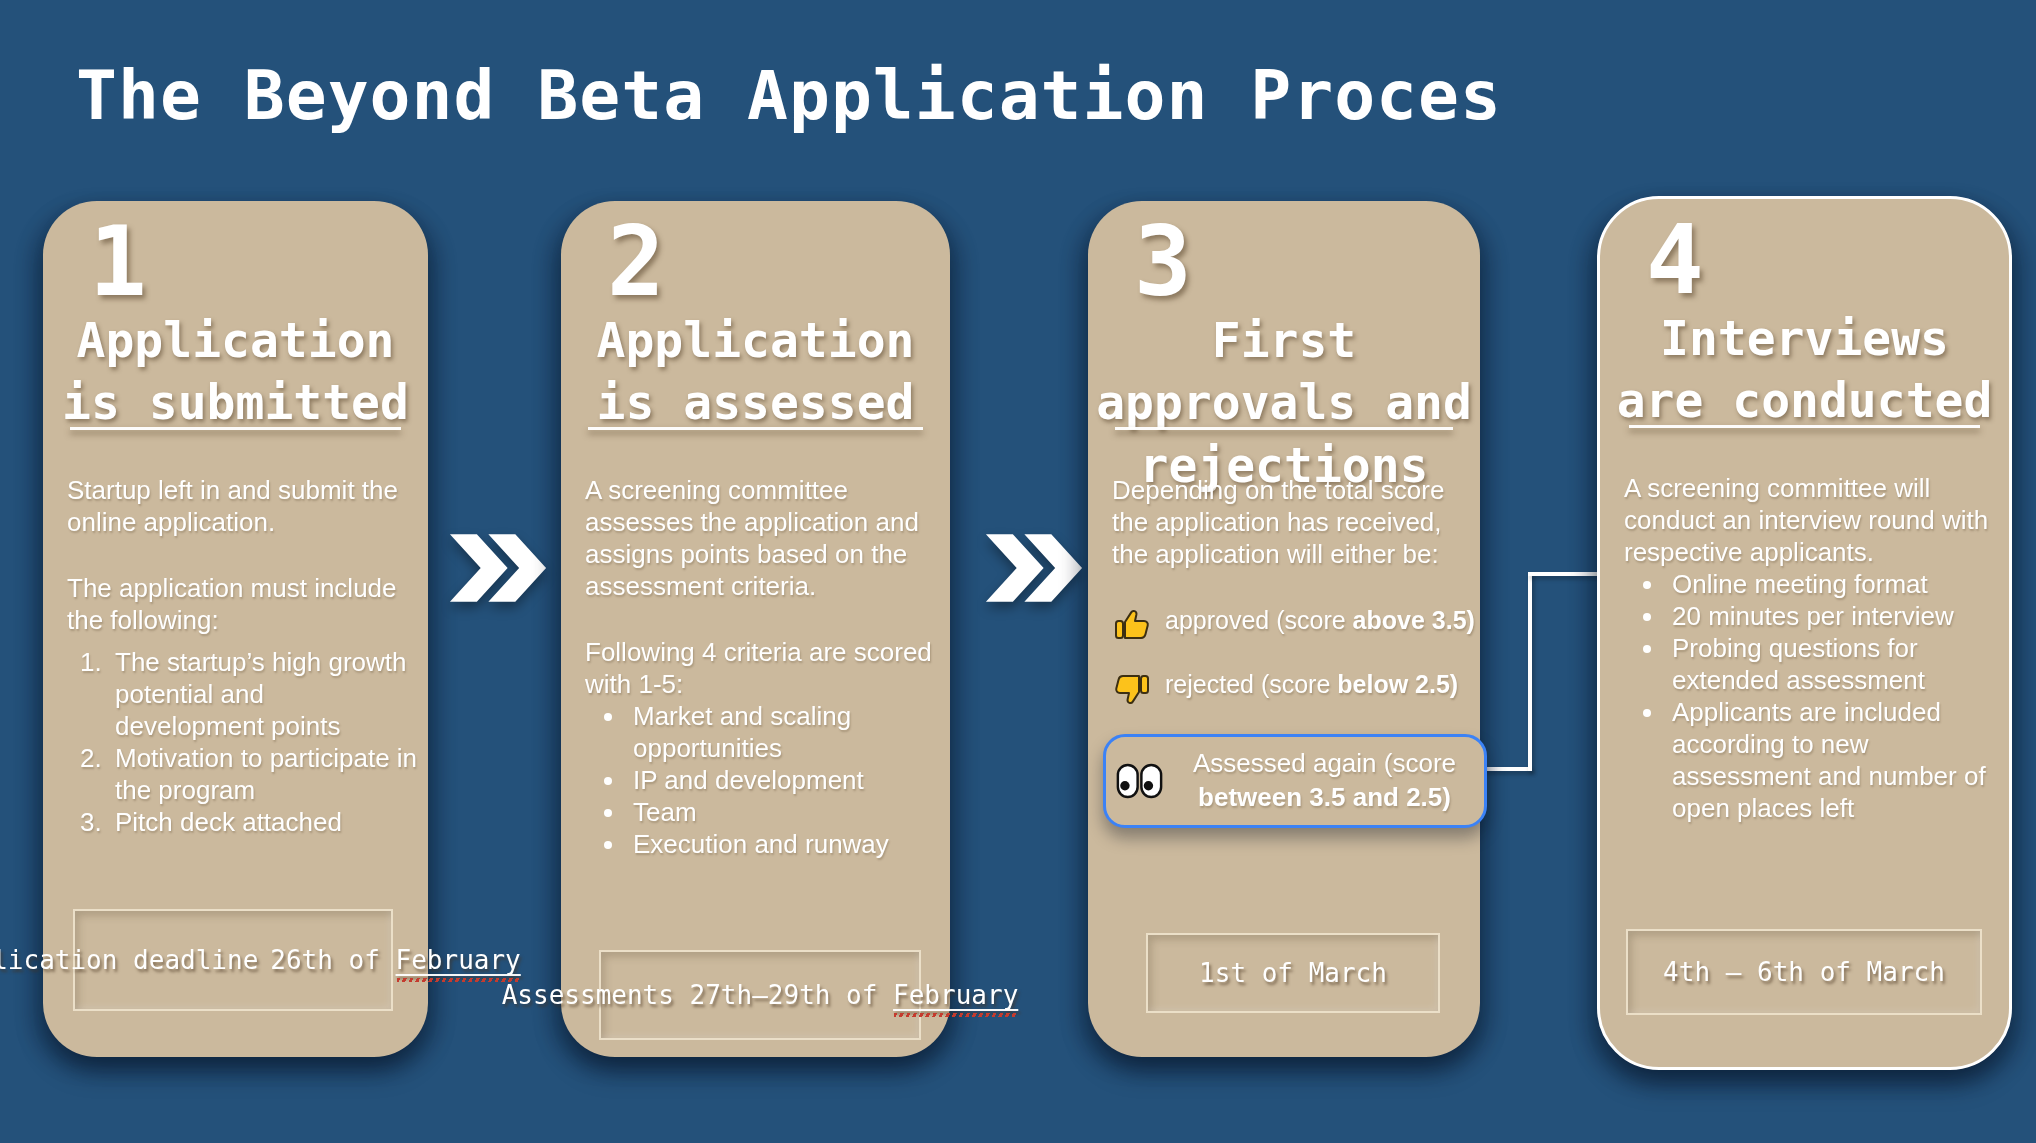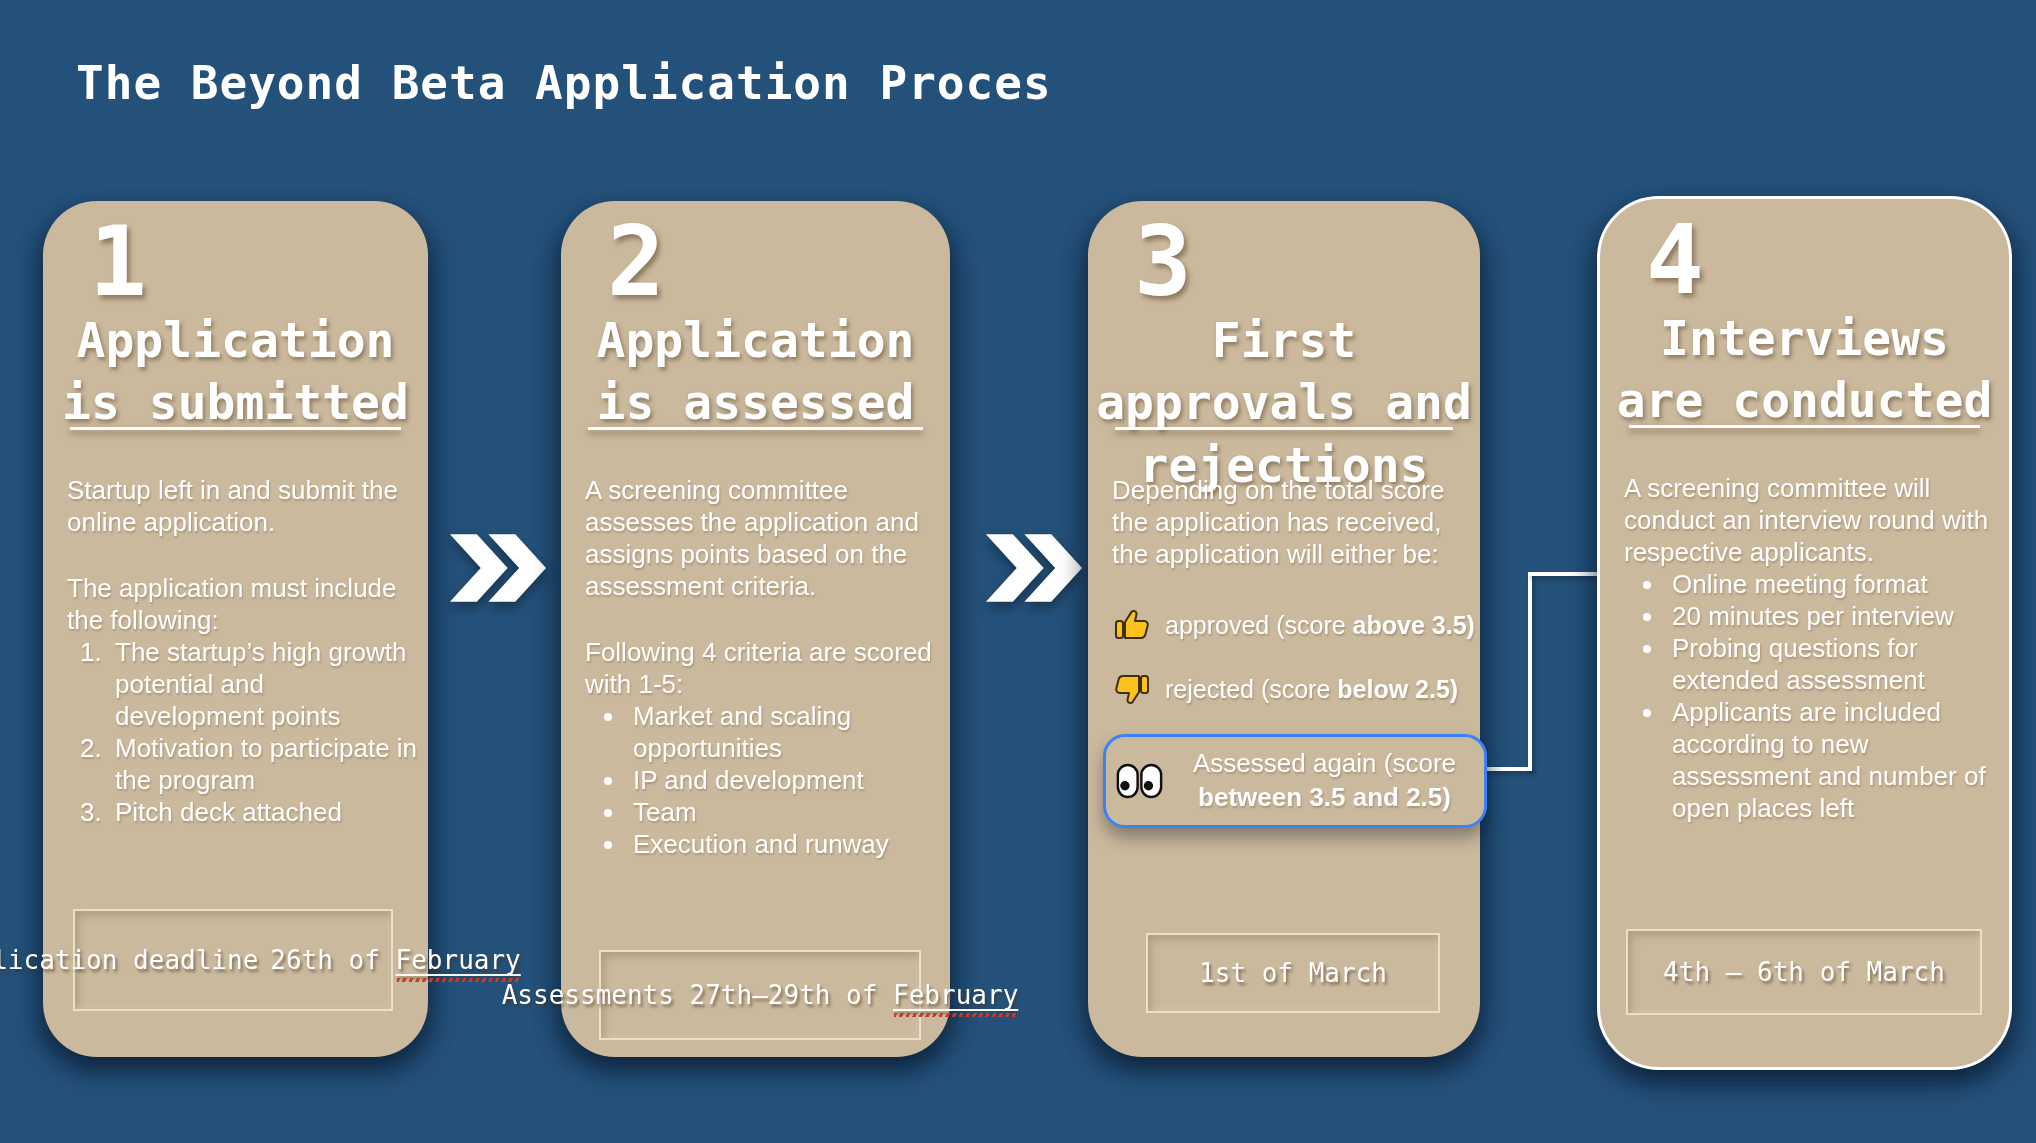--- a/index.html
+++ b/index.html
@@ -5,21 +5,21 @@
   html,body { margin:0; padding:0; background:#16324d; }
   .stage {
     position:relative; width:2036px; height:1143px; overflow:hidden;
     background: var(--bg, #24517A);
     font-family:"Liberation Sans", sans-serif;
     color:#fff;
   }
   .title {
     position:absolute; left:76px; top:56px;
     font-family:"DejaVu Sans Mono", monospace;
-    font-weight:700; font-size:46px; letter-spacing:1px;
+    font-weight:700; font-size:68px; letter-spacing:1px;
     color:#ffffff; white-space:nowrap;
   }
   .card {
     position:absolute; background:var(--card,#CBB99D); border-radius:54px;
     box-shadow: 0 14px 26px rgba(5,15,30,.42),
                 -10px 10px 20px rgba(5,15,30,.22),
                  10px 10px 20px rgba(5,15,30,.22);
   }
   .card.outlined { border:3px solid #ffffff; border-radius:62px; }
   .card1 { left:43px;  top:201px; width:385px; height:856px; }
@@ -47,21 +47,21 @@
   .body {
     position:absolute; top:274px; left:24px; right:10px;
     font-size:26px; line-height:1.23;
     text-shadow:1px 2px 2px rgba(80,60,35,.28);
   }
   .body p { margin:0 0 34px; }
   .body ol, .body ul { margin:0; padding-left:42px; }
   .body li { padding-left:6px; margin:0; }
 
   .outcome {
-    display:flex; align-items:center; gap:13px;
+    display:flex; gap:13px;
     margin:0 0 24px; white-space:nowrap; font-size:25px;
   }
   .outcome .icon, .outcome-box .icon { display:inline-flex; flex:0 0 auto; }
   .outcome-box {
     position:absolute; left:15px; top:533px; width:358px;
     border:3px solid #3b82f6; border-radius:22px;
     background:var(--card,#CBB99D);
     box-shadow:0 10px 16px rgba(5,15,30,.35);
     display:flex; align-items:center; justify-content:center; gap:12px;
     padding:10px 10px; font-size:26px; line-height:1.3; text-align:center;
@@ -133,21 +133,21 @@
     <div class="conn conn-b"></div>
     <div class="conn conn-c"></div>
     <div class="conn-head"></div>
   </div>
 <div class="card card1">
       <div class="num">1</div>
       <div class="heading">Application is submitted</div>
       <div class="rule"></div>
       <div class="body">
         <p>Startup left in and submit the online application.</p>
-        <p style="margin-bottom: 0px;">The application must include the following:</p>
+        <p style="margin-bottom: 10px;">The application must include the following:</p>
         <ol>
           <li>The startup’s high growth potential and development points</li>
           <li>Motivation to participate in the program</li>
           <li>Pitch deck attached</li>
         </ol>
       </div>
       <div class="deadline">
         <div class="dline">Application deadline</div>
         <div class="dline">26th of <span class="sq">February</span></div>
       </div>

